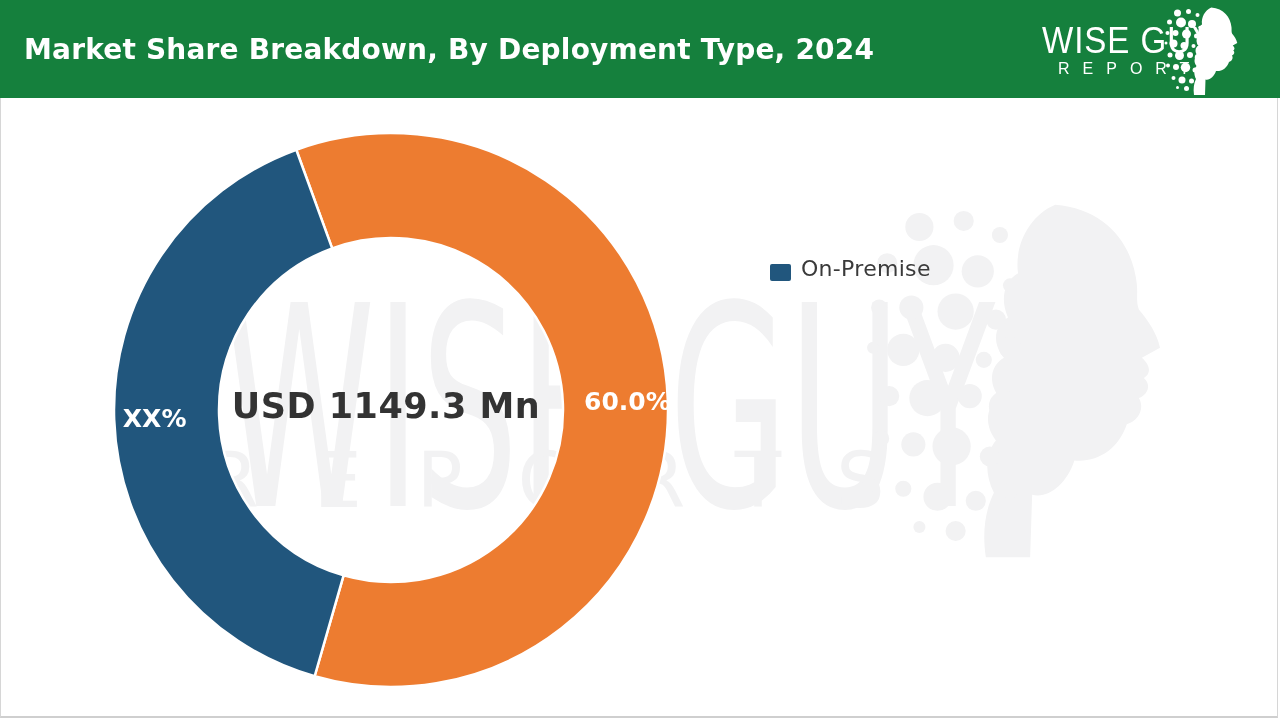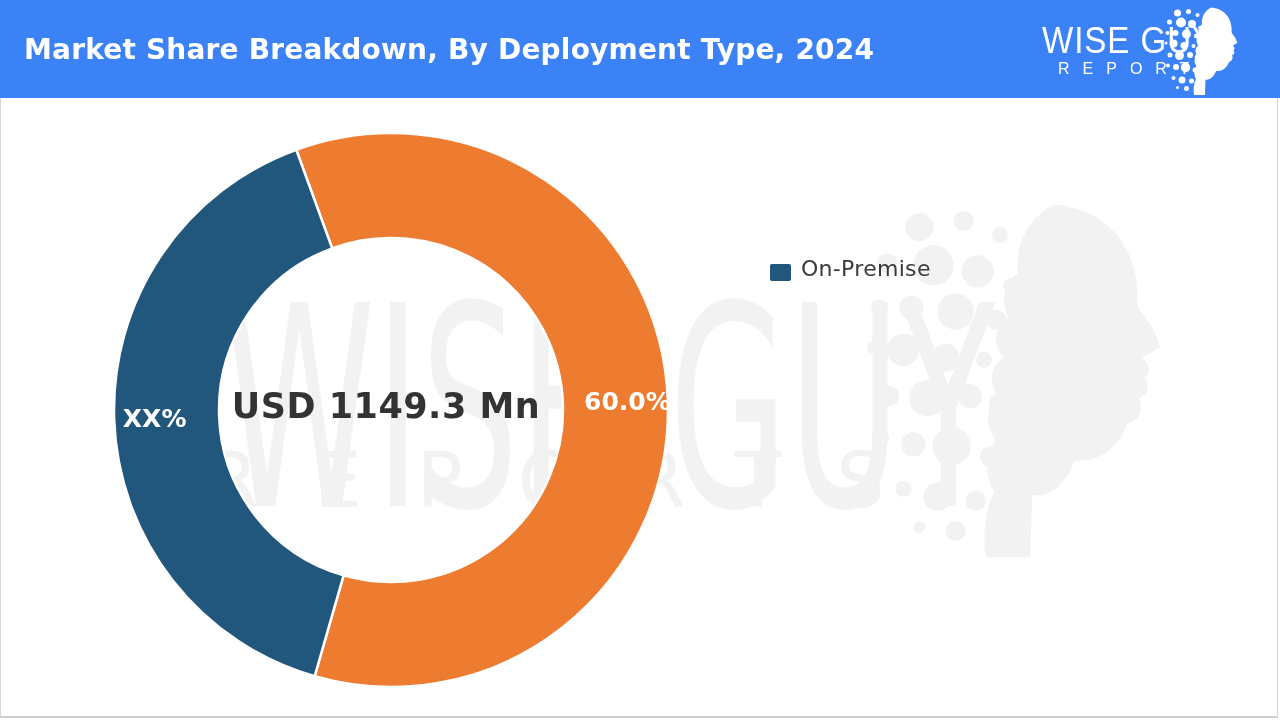--- a/index.html
+++ b/index.html
@@ -1,20 +1,20 @@
 <!DOCTYPE html>
 <html><head>
 <meta charset="utf-8">
 <style>
   html,body{margin:0;padding:0;}
   body{width:1280px;height:720px;overflow:hidden;background:#ffffff;font-family:"DejaVu Sans",sans-serif;}
   .page{position:relative;width:1280px;height:720px;}
 
   
-  .header{position:absolute;left:0;top:0;width:1280px;height:98px;background:#3b82f6;}
+  .header{position:absolute;left:0;top:0;width:1280px;height:98px;background:#15803d;}
   .header-title{position:absolute;left:24px;top:0;height:98px;display:flex;align-items:center;
     color:#ffffff;font-size:28px;font-weight:bold;letter-spacing:.2px;white-space:nowrap;}
   .logo{position:absolute;left:1036px;top:4px;width:236px;height:92px;color:#ffffff;}
   .logo-line1{position:absolute;left:6px;top:16px;font-family:"Liberation Sans",sans-serif;
     font-size:36px;font-weight:500;letter-spacing:1px;transform:scaleX(.92);transform-origin:left;white-space:nowrap;}
   .logo-line2{position:absolute;left:22px;top:56px;font-family:"Liberation Sans",sans-serif;
     font-size:16px;font-weight:400;letter-spacing:13px;white-space:nowrap;}
   .logo-face{position:absolute;left:126px;top:2px;width:76px;height:90px;}
 
   

